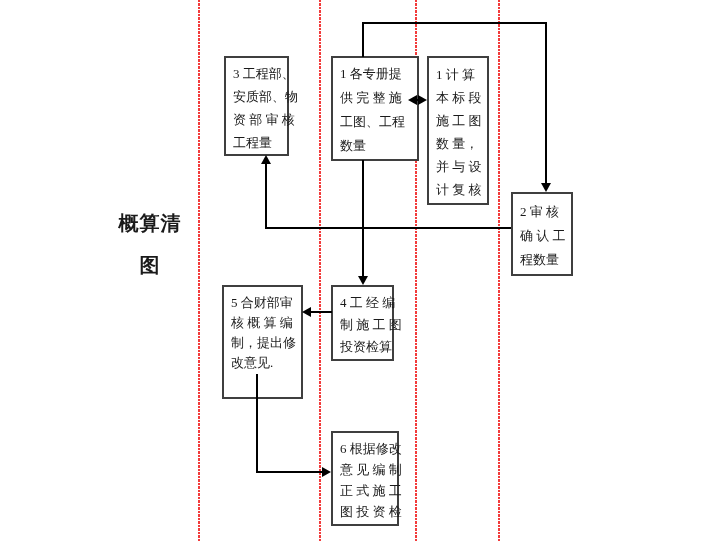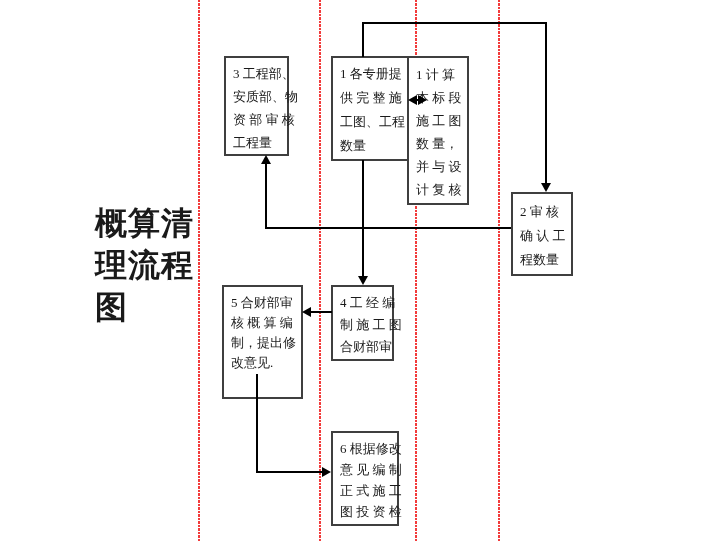--- a/index.html
+++ b/index.html
@@ -14,21 +14,21 @@
   }
   
   .lane{
     position:absolute;top:0;bottom:0;width:2px;
     background:repeating-linear-gradient(to bottom,
       var(--lane) 0px,var(--lane) 2.2px,rgba(255,255,255,0) 2.2px,rgba(255,255,255,0) 3.5px);
   }
   
   .title{
     position:absolute;left:95px;top:202px;width:110px;
-    font-size:32px;font-weight:bold;line-height:42px;text-align:left;
+    font-size:20px;font-weight:bold;line-height:42px;text-align:center;
     letter-spacing:1px;
   }
   
   .box{
     position:absolute;box-sizing:border-box;border:2px solid var(--box-border);
     background:#fff;padding:4px 5px 0 7px;font-size:13px;color:var(--text);
   }
   .lh24{line-height:24px}.lh23{line-height:23px}.lh22{line-height:22px}
   .lh21{line-height:21px}.lh20{line-height:20px}
   .box .tline{white-space:pre;}
@@ -47,39 +47,38 @@
 
 <div class="stage">
 
   <div class="lane" style="left:198px"></div>
   <div class="lane" style="left:319px"></div>
   <div class="lane" style="left:415px"></div>
   <div class="lane" style="left:498px"></div>
 
   <div class="title">
       <div class="tline">概算清</div>
-      <div class="tline">理流程</div>
       <div class="tline">图</div>
     </div>
 
   <div class="box lh23" style="left:224px;top:56px;width:65px;height:100px">
       <div class="tline">3 工程部、</div>
       <div class="tline">安质部、物</div>
       <div class="tline">资 部 审 核</div>
       <div class="tline">工程量</div>
     </div>
 
   <div class="box lh24" style="left:331px;top:56px;width:88px;height:105px">
       <div class="tline">1 各专册提</div>
       <div class="tline">供 完 整 施</div>
       <div class="tline">工图、工程</div>
       <div class="tline">数量</div>
     </div>
 
-  <div class="box lh23" style="left:407px;top:56px;width:62px;height:149px;padding-top:5px">
+  <div class="box lh23" style="left:427px;top:56px;width:62px;height:149px;padding-top:5px">
       <div class="tline">1 计 算</div>
       <div class="tline">本 标 段</div>
       <div class="tline">施 工 图</div>
       <div class="tline">数 量，</div>
       <div class="tline">并 与 设</div>
       <div class="tline">计 复 核</div>
     </div>
 
   <div class="box lh24" style="left:511px;top:192px;width:62px;height:84px;padding-top:6px">
       <div class="tline">2 审 核</div>
@@ -90,21 +89,21 @@
   <div class="box lh20" style="left:222px;top:285px;width:81px;height:114px;padding-top:6px">
       <div class="tline">5 合财部审</div>
       <div class="tline">核 概 算 编</div>
       <div class="tline">制，提出修</div>
       <div class="tline">改意见.</div>
     </div>
 
   <div class="box lh22" style="left:331px;top:285px;width:63px;height:76px;padding-top:5px">
       <div class="tline">4 工 经 编</div>
       <div class="tline">制 施 工 图</div>
-      <div class="tline">合财部审</div>
+      <div class="tline">投资检算</div>
     </div>
 
   <div class="box lh21" style="left:331px;top:431px;width:68px;height:95px;padding-top:5px">
       <div class="tline">6 根据修改</div>
       <div class="tline">意 见 编 制</div>
       <div class="tline">正 式 施 工</div>
       <div class="tline">图 投 资 检</div>
     </div>
 
   <div class="seg v" style="left:362px;top:22px;height:35px"></div>

